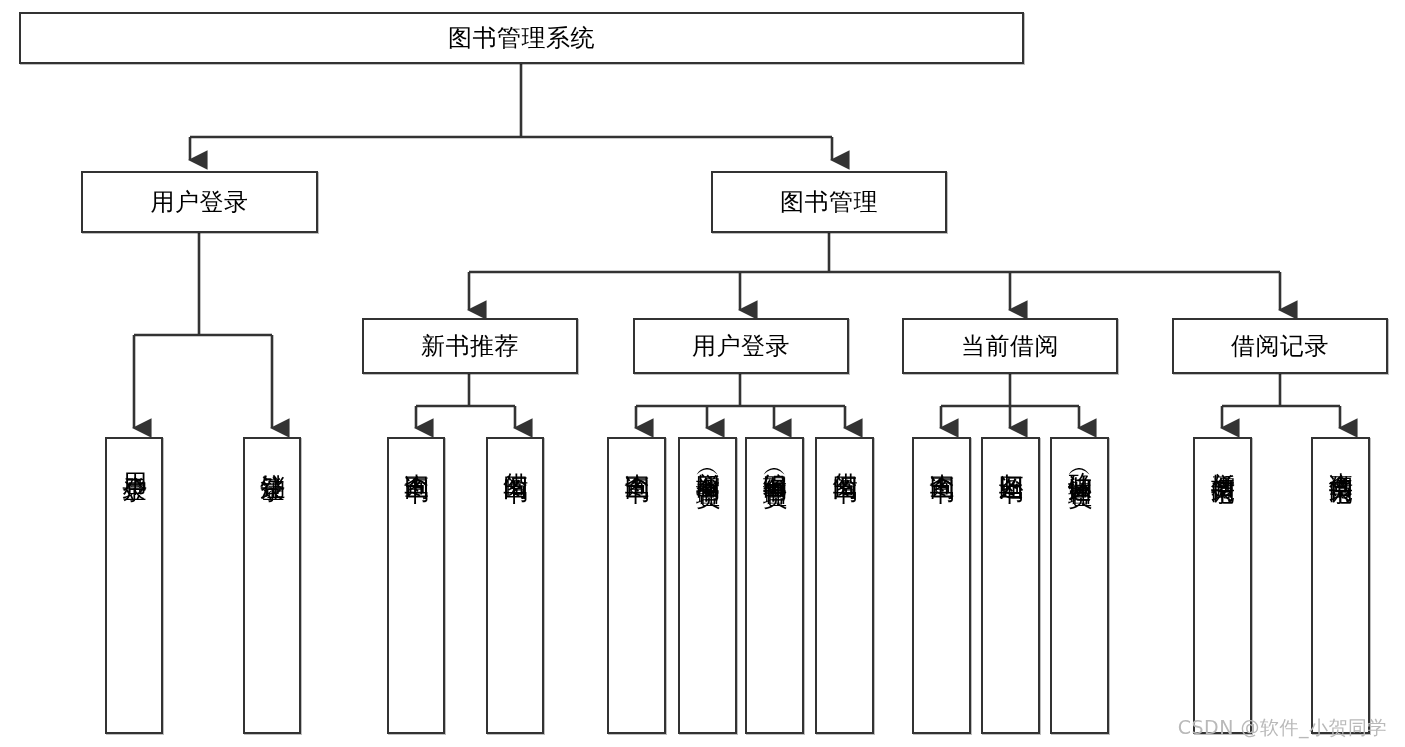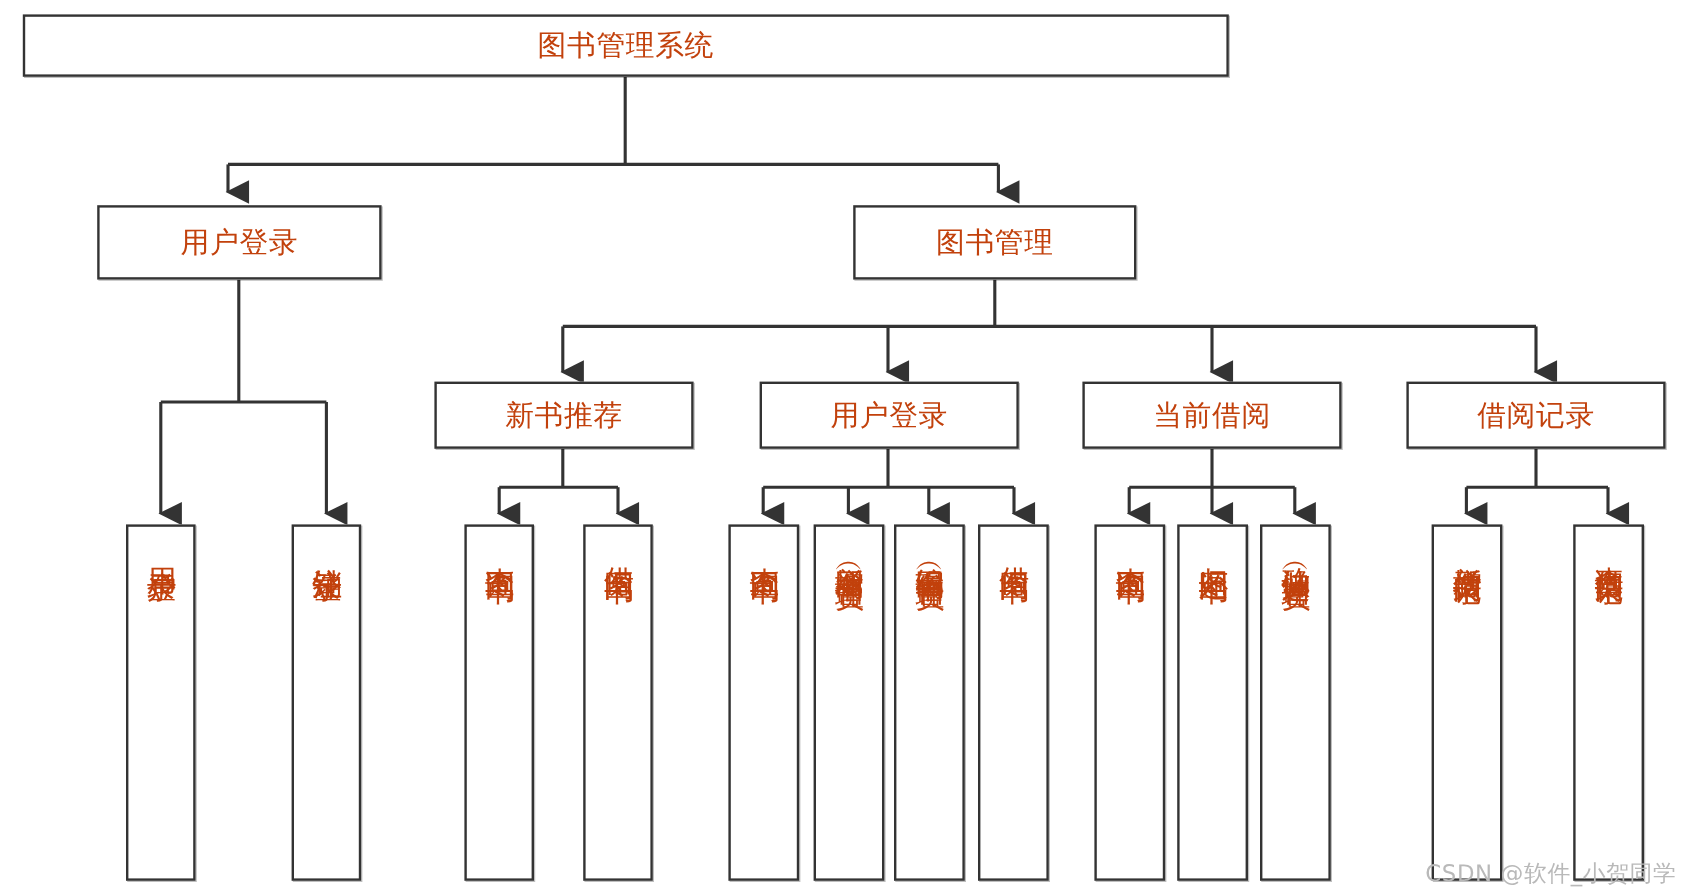--- a/index.html
+++ b/index.html
@@ -26,21 +26,21 @@
     pointer-events: none;
   }
   .node {
     position: absolute;
     box-sizing: border-box;
     background: #ffffff;
     border: 2.5px solid #333333;
     display: flex;
     align-items: center;
     justify-content: center;
-    color: #c2410c;
+    color: #000000;
     box-shadow: 1px 1px 0 rgba(0,0,0,0.25);
   }
   .node .label {
     display: block;
     text-align: center;
     line-height: 1.0;
     letter-spacing: 0.5px;
   }
   .node.horizontal .label {
     font-size: 24px;
@@ -57,21 +57,21 @@
     line-height: 1.22;
     letter-spacing: 2px;
     white-space: nowrap;
   }
   .node.vertical.tall .label {
     font-size: 24px;
     line-height: 1.2;
   }
   #watermark {
     position: absolute;
-    right: 8px;
+    right: 18px;
     bottom: 6px;
     font-size: 19px;
     color: #b9b9b9;
     letter-spacing: 0.5px;
     white-space: nowrap;
     font-family: "DejaVu Sans", "Liberation Sans", sans-serif;
   }
 </style>
 </head>
 <body>

